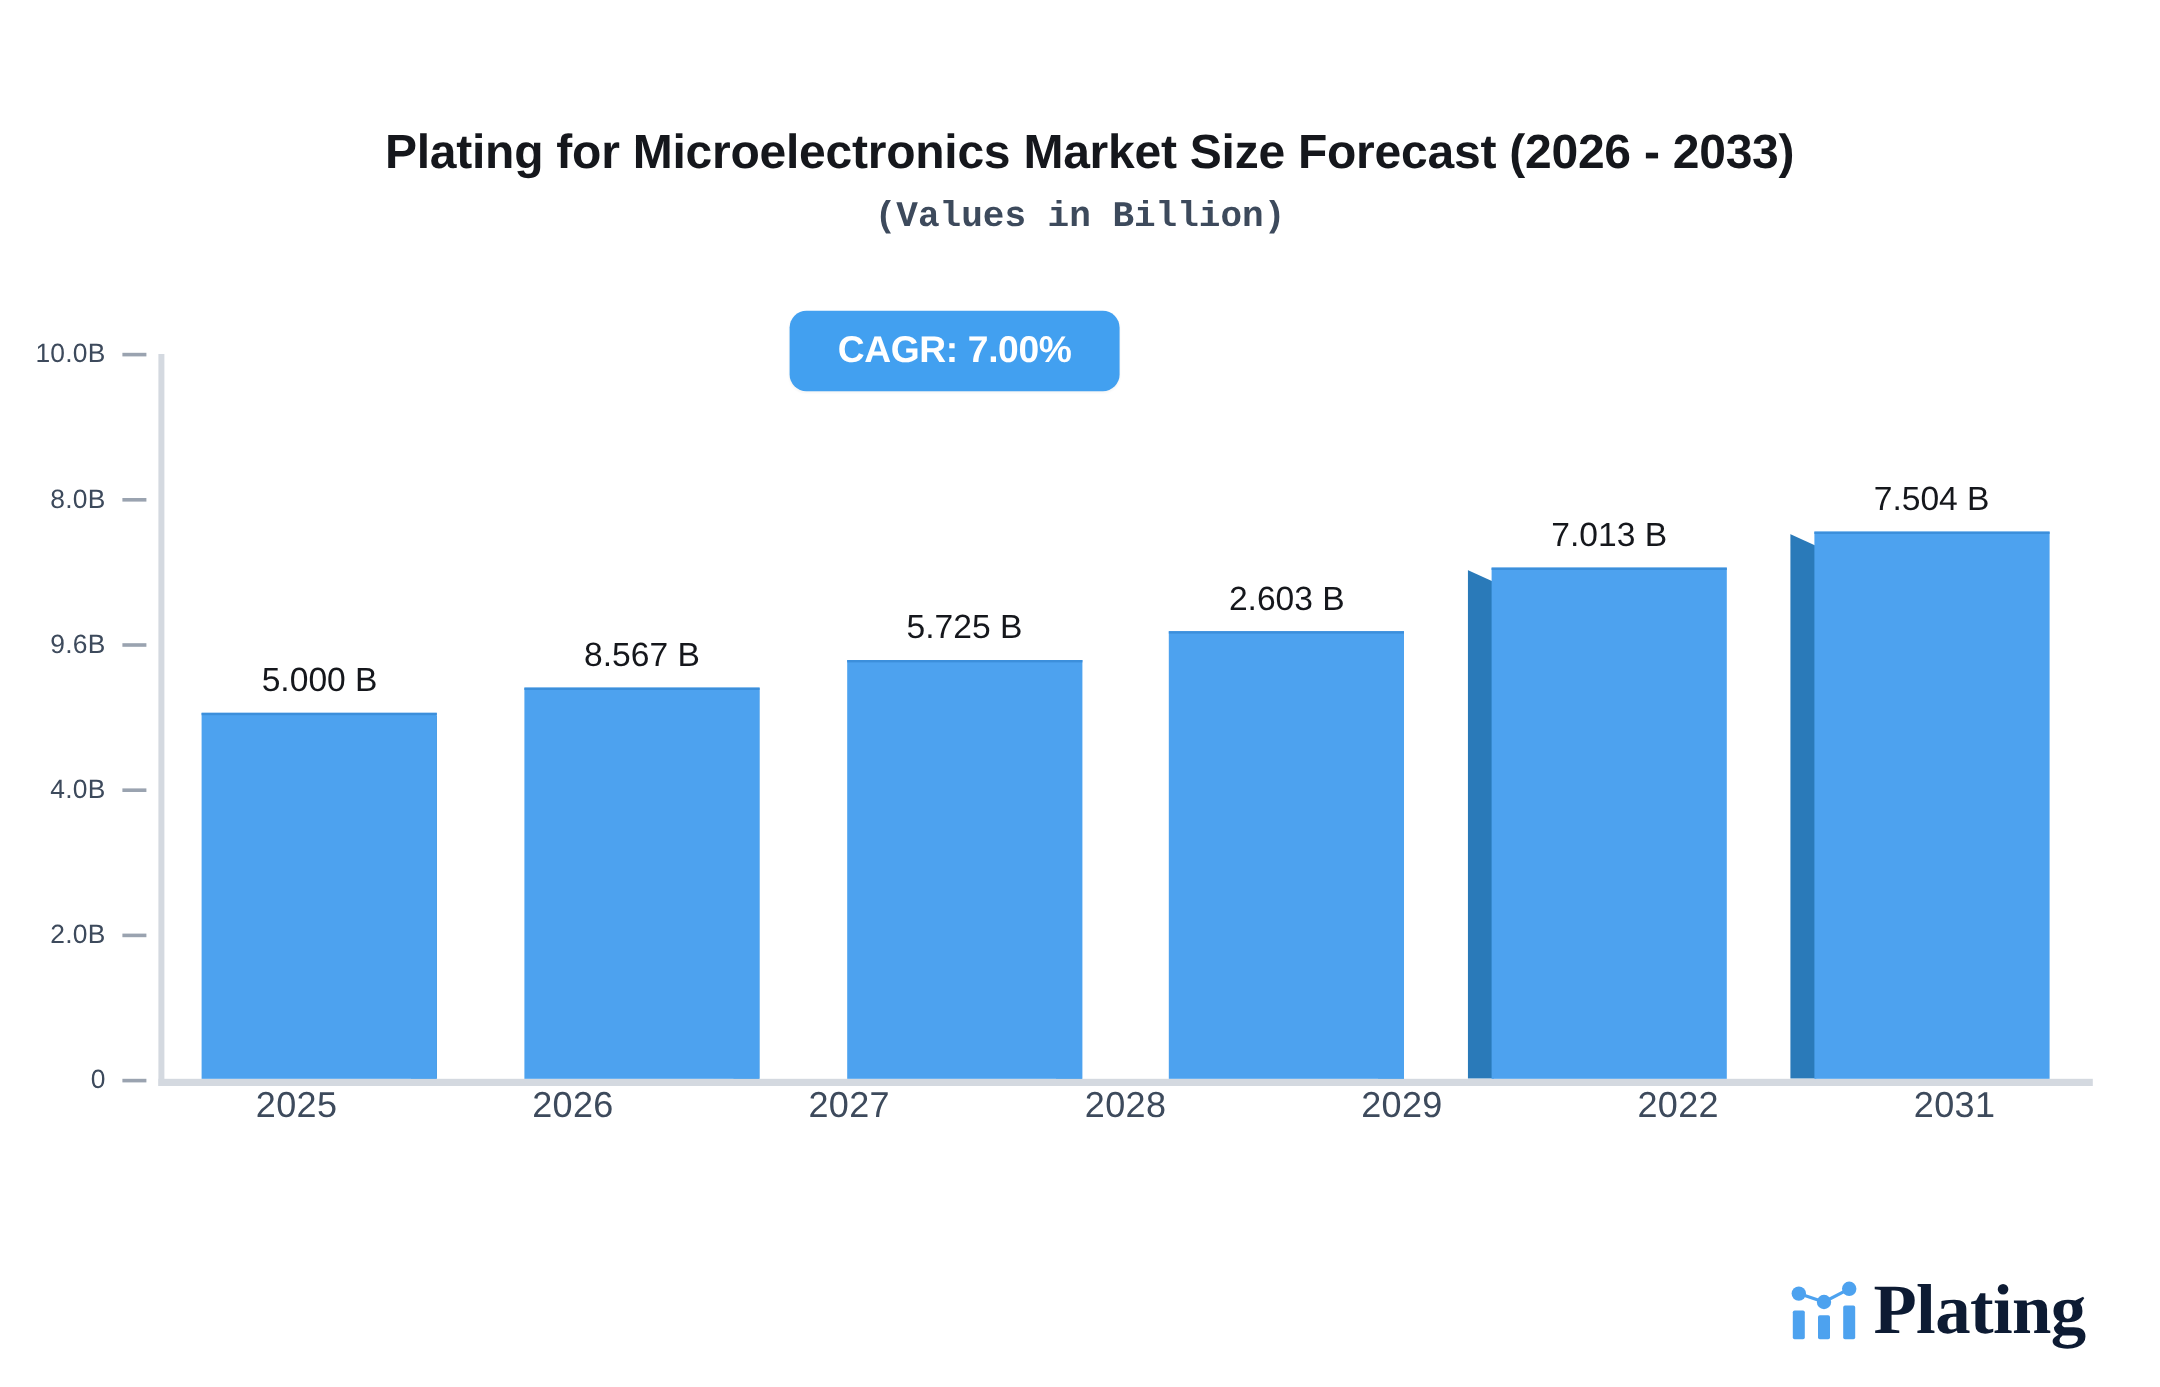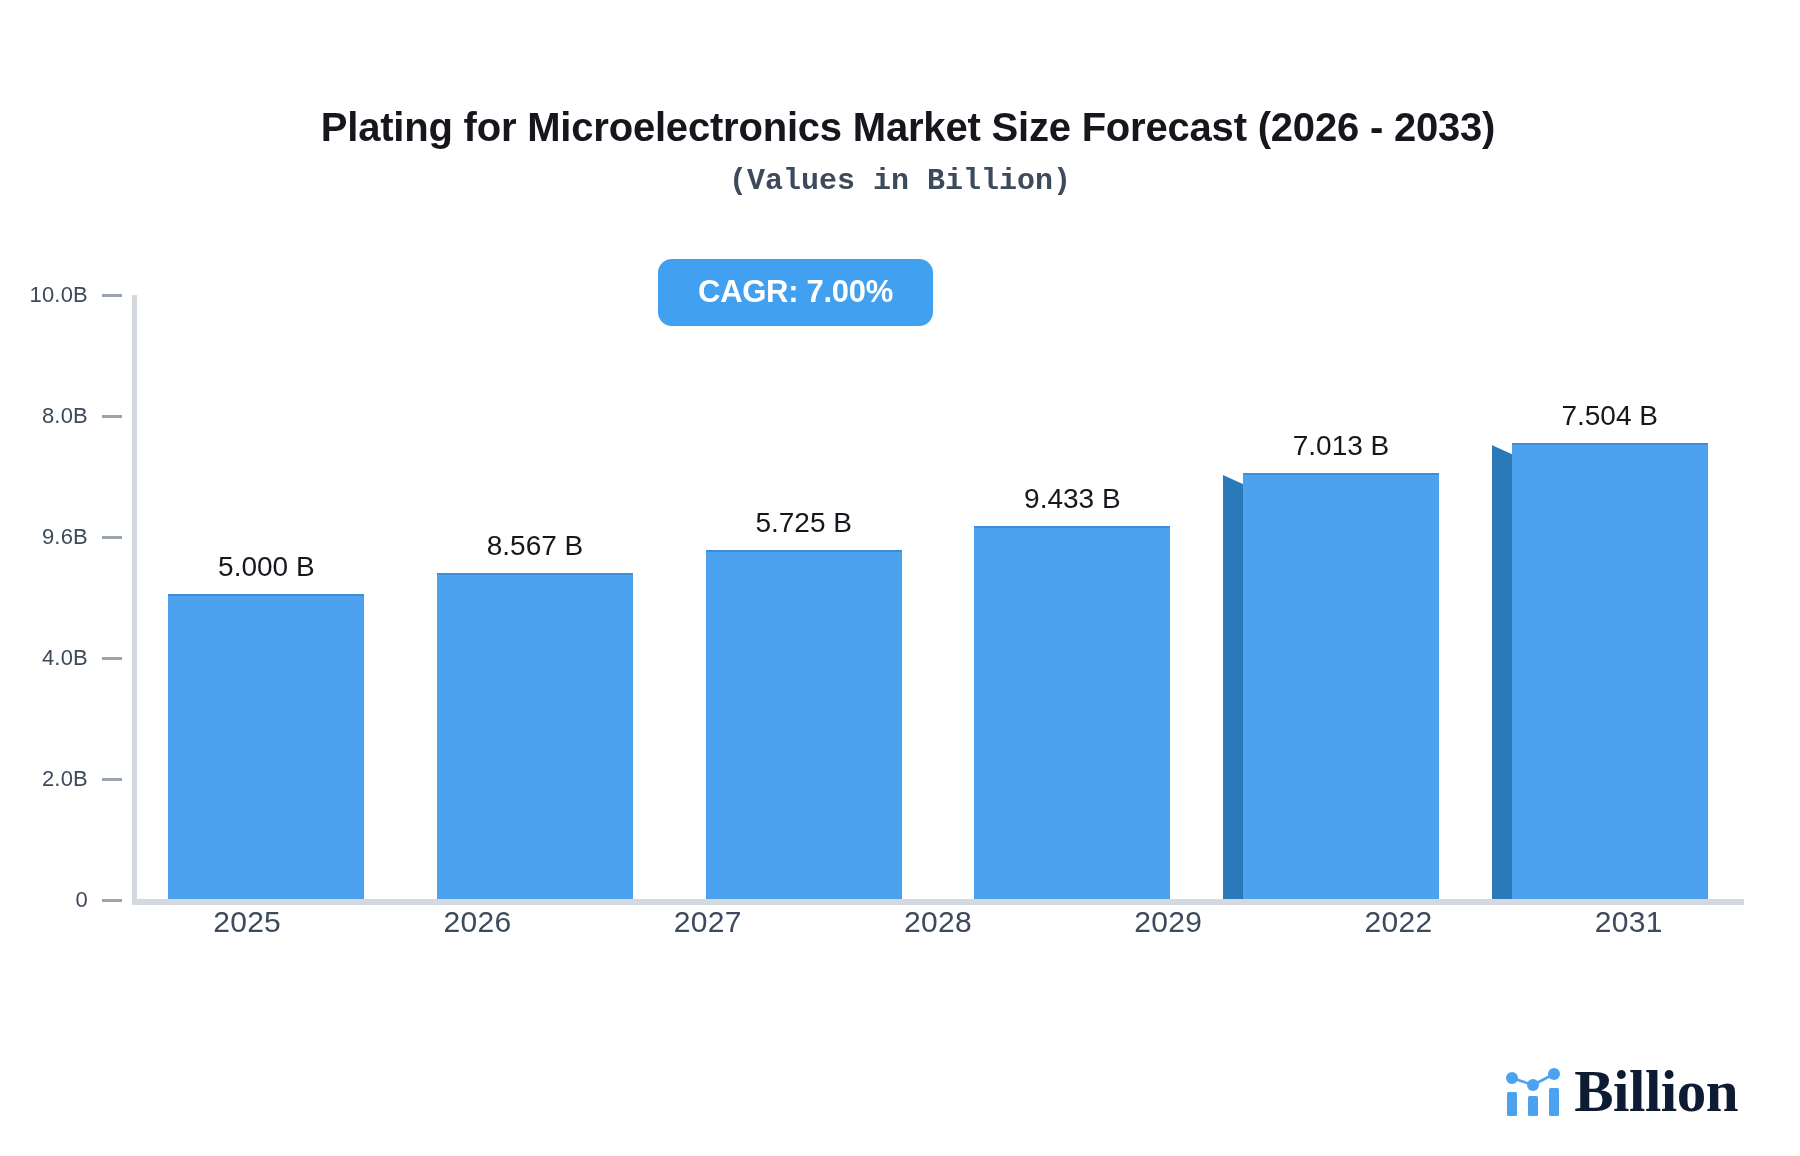--- a/index.html
+++ b/index.html
@@ -282,21 +282,21 @@
           <div class="bar-side-right" style="height:347px;"></div>
           <div class="bar-face" style="height:347px;"></div>
           <div class="bar-value" style="bottom:360px;">5.725 B</div>
         </div>
       </div>
 
       <div class="bar-slot">
         <div class="bar-3d">
           <div class="bar-side-right" style="height:371px;"></div>
           <div class="bar-face" style="height:371px;"></div>
-          <div class="bar-value" style="bottom:384px;">9.433 B</div>
+          <div class="bar-value" style="bottom:384px;">2.603 B</div>
         </div>
       </div>
 
 
       <div class="bar-slot">
         <div class="bar-3d">
           <div class="bar-side-left" style="height:424px;"></div>
           <div class="bar-face" style="height:424px;"></div>
           <div class="bar-value" style="bottom:437px;">7.013 B</div>
         </div>
@@ -326,16 +326,16 @@
   <div class="logo">
     <svg class="logo-mark" width="56" height="52" viewBox="0 0 56 52" aria-hidden="true">
       <circle cx="7" cy="12" r="6" fill="#4da2ef"></circle>
       <circle cx="28" cy="19" r="6" fill="#4da2ef"></circle>
       <circle cx="49" cy="8" r="6" fill="#4da2ef"></circle>
       <path d="M7 12 L28 19 L49 8" stroke="#4da2ef" stroke-width="2.6" fill="none"></path>
       <rect x="2" y="26" width="10" height="24" rx="1.5" fill="#4da2ef"></rect>
       <rect x="23" y="30" width="10" height="20" rx="1.5" fill="#4da2ef"></rect>
       <rect x="44" y="22" width="10" height="28" rx="1.5" fill="#4da2ef"></rect>
     </svg>
-    <span class="logo-text">Billion</span>
+    <span class="logo-text">Plating</span>
   </div>
 
 </div>
 
 </body></html>

